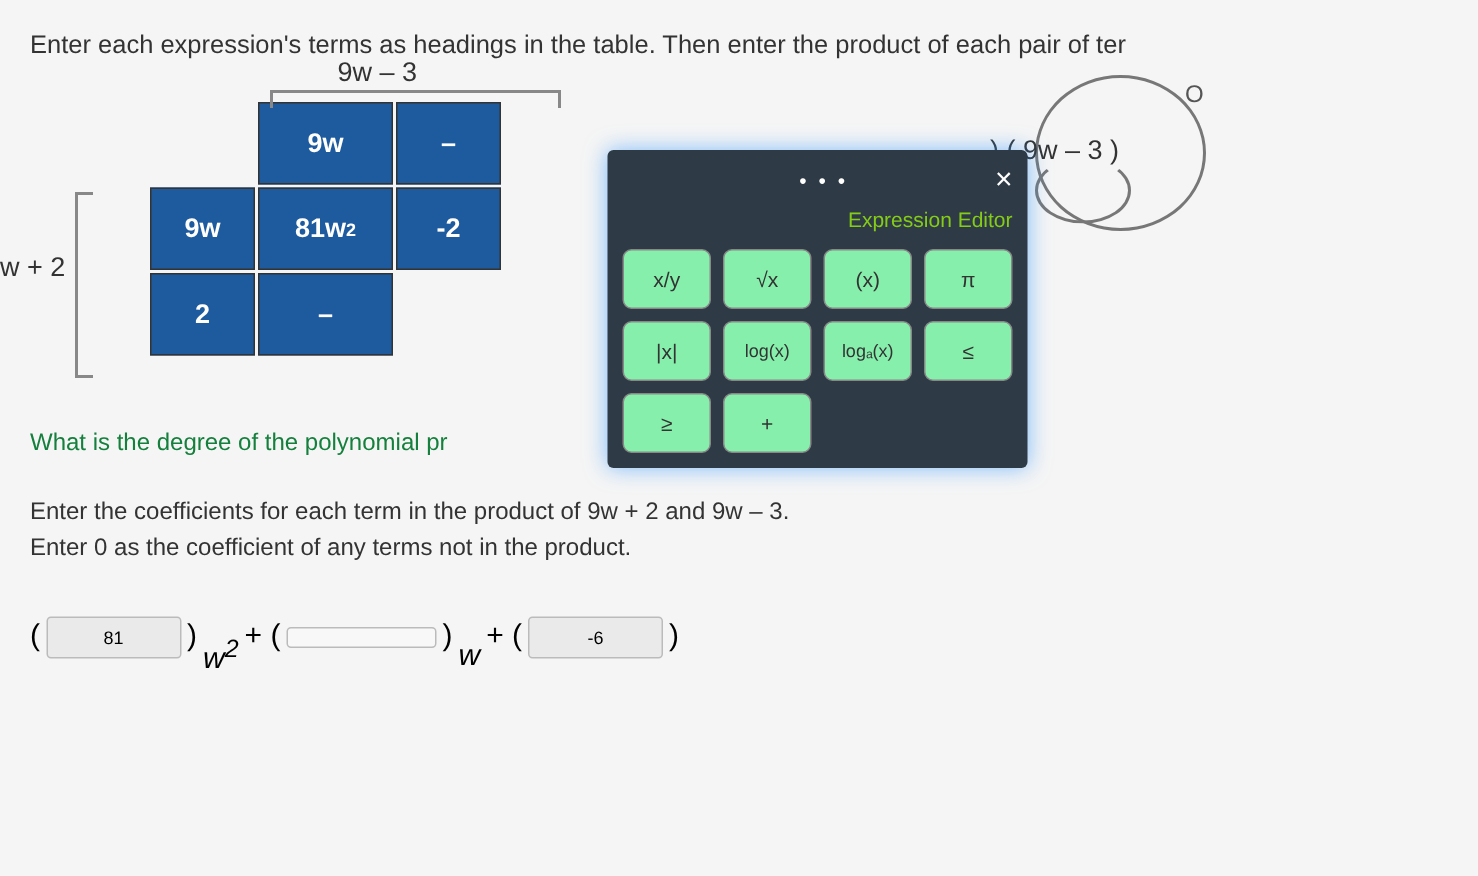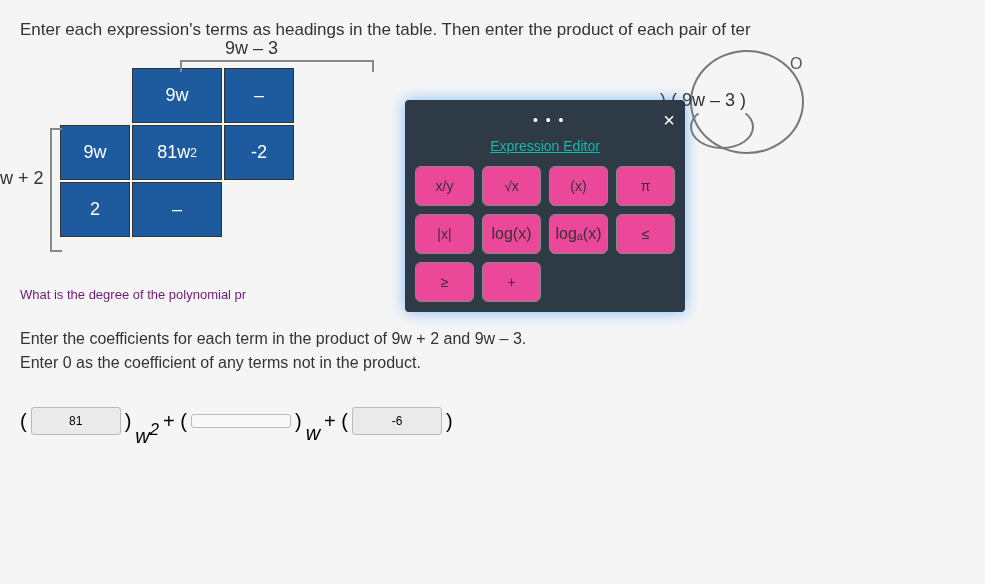--- a/index.html
+++ b/index.html
@@ -55,20 +55,22 @@
       height: 120px;
       border-left: 2px solid #888;
       border-top: 2px solid #888;
       border-bottom: 2px solid #888;
     }
     .grid {
       display: grid;
       grid-template-columns: 70px 90px 70px;
       grid-template-rows: 55px 55px 55px;
       gap: 2px;
+      margin-left: 40px;
+      font-weight: bold;
     }
     .cell {
       background: #1e5a9e;
       color: white;
       display: flex;
       align-items: center;
       justify-content: center;
       font-size: 18px;
       border: 1px solid #333;
     }
@@ -129,54 +131,53 @@
       margin-bottom: 8px;
     }
     .editor-dots {
       flex: 1;
       text-align: center;
       font-size: 14px;
       letter-spacing: 2px;
       padding-top: 2px;
     }
     .editor-title {
-      text-align: center;
-      color: #14b8a6;
+      text-align: right;
+      color: #84cc16;
       font-size: 14px;
       margin-bottom: 12px;
-      text-decoration: underline;
     }
     .editor-close {
       color: white;
       font-size: 20px;
       cursor: pointer;
       line-height: 1;
     }
     .editor-grid {
       display: grid;
       grid-template-columns: repeat(4, 1fr);
       gap: 8px;
     }
     .editor-btn {
-      background: #ec4899;
+      background: #86efac;
       border: 1px solid #888;
       border-radius: 6px;
       height: 38px;
       display: flex;
       align-items: center;
       justify-content: center;
       font-size: 14px;
       cursor: pointer;
       color: #333;
     }
-    .editor-btn.narrow { font-size: 16px; }
+    .editor-btn.narrow { font-size: 12px; }
     .degree-q {
       margin-top: 50px;
-      font-size: 13px;
-      color: #701a75;
+      font-size: 16px;
+      color: #15803d;
     }
     .coeff-instruction {
       margin-top: 25px;
       font-size: 16px;
       color: #333;
       line-height: 1.5;
     }
     .coeff-row {
       margin-top: 20px;
       font-size: 20px;

